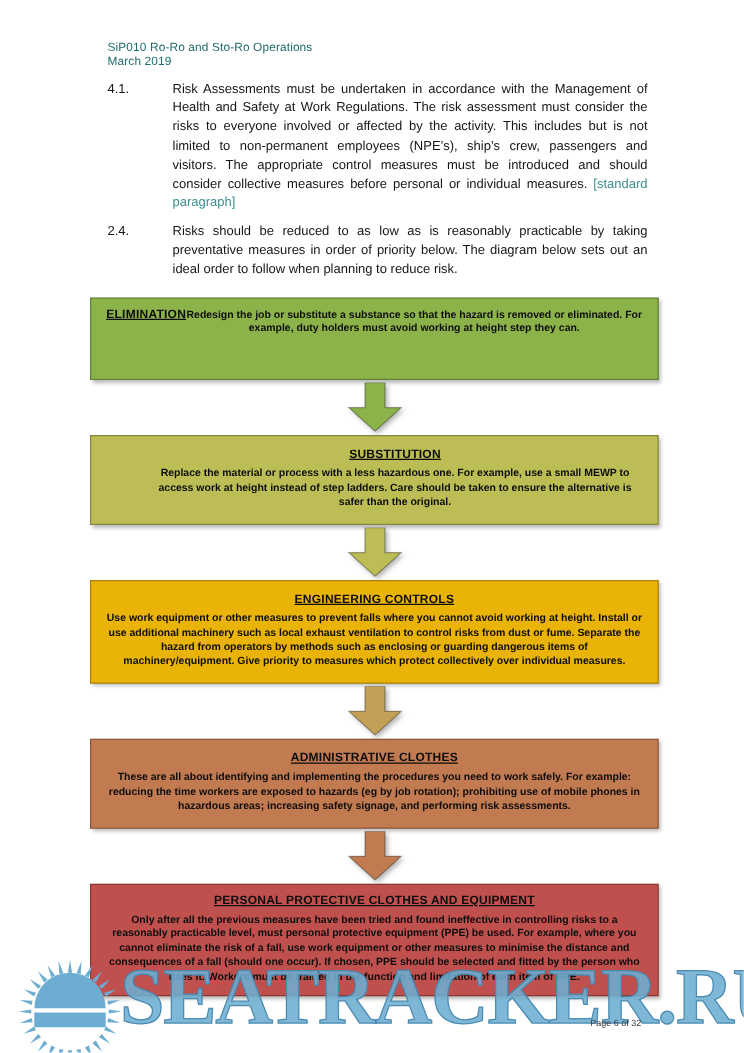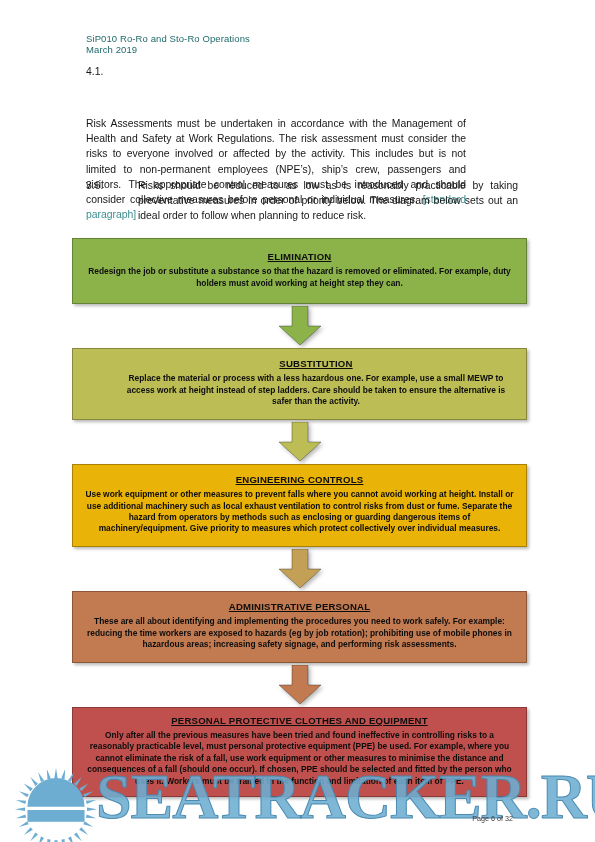--- a/index.html
+++ b/index.html
@@ -19,21 +19,21 @@
     color:#1F6A6A;font-size:9.5px;letter-spacing:.1px;flex-direction:column;
   }
   .header .doc-title{color:#1F6A6A;}
   .header .doc-date{color:#1F6A6A;text-align:right;}
 
   
   .para{position:absolute;display:flex;font-size:10.4px;line-height:15.2px;color:#161616;}
   .para .num{width:52px;flex:0 0 52px;}
   .para .body{width:380px;text-align:justify;}
   .para .body .tagged{color:#3B8E8E;}
-  #para-41{left:86px;top:64px;width:432px;flex-direction:column;}
+  #para-41{left:86px;top:64px;width:432px;}
   #para-42{left:86px;top:178px;width:432px;}
 
   
   .flow{position:absolute;left:72px;top:238px;width:455px;}
   .node{
     position:relative;
     border:1px solid rgba(0,0,0,.28);
     box-shadow:2px 2px 3px rgba(0,0,0,.28);
     padding:7px 12px 9px 12px;
     text-align:center;
@@ -87,58 +87,58 @@
     <span class="doc-title">SiP010 Ro-Ro and Sto-Ro Operations</span>
     <span class="doc-date">March 2019</span>
   </div>
 
   <div class="para" id="para-41">
     <span class="num">4.1.</span>
     <span class="body"><span>Risk Assessments must be undertaken in accordance with the Management of Health and Safety at Work Regulations.  The risk assessment must consider the risks to everyone involved or affected by the activity. This includes but is not limited to non-permanent employees (NPE’s), ship’s crew, passengers and visitors. The appropriate control measures must be introduced and should consider collective measures before personal or individual measures. </span><span class="tagged">[standard paragraph]</span></span>
   </div>
 
   <div class="para" id="para-42">
-    <span class="num">3.6.</span>
+    <span class="num">2.4.</span>
     <span class="body"><span>Risks should be reduced to as low as is reasonably practicable by taking preventative measures in order of priority below. The diagram below sets out an ideal order to follow when planning to reduce risk.</span></span>
   </div>
 
   <div class="flow">
 
-    <div class="node" id="node-0" style="background: rgb(140, 179, 74); min-height: 66px; display: flex; flex-direction: column; justify-content: center;">
+    <div class="node" id="node-0" style="background: rgb(140, 179, 74); min-height: 66px; display: flex; flex-direction: row; justify-content: center;">
       <span class="title">ELIMINATION</span>
       <span class="desc">Redesign the job or substitute a substance so that the hazard is removed or eliminated. For example, duty holders must avoid working at height step they can.</span>
     </div>
     <div class="connector">
       <svg class="arrow" id="arrow-0" viewBox="0 0 46 40">
         <polygon points="15,0 31,0 31,20 44,20 23,39 2,20 15,20" stroke="rgba(0,0,0,.3)" stroke-width="1" fill="#8CB34A"></polygon>
       </svg>
     </div>
 
     <div class="node" id="node-1" style="background: rgb(188, 189, 85); min-height: 72px; display: flex; flex-direction: column; justify-content: center; padding-left: 45px;">
       <span class="title">SUBSTITUTION</span>
-      <span class="desc">Replace the material or process with a less hazardous one. For example, use a small MEWP to access work at height instead of step ladders. Care should be taken to ensure the alternative is safer than the activity.</span>
+      <span class="desc">Replace the material or process with a less hazardous one. For example, use a small MEWP to access work at height instead of step ladders. Care should be taken to ensure the alternative is safer than the original.</span>
     </div>
     <div class="connector">
       <svg class="arrow" id="arrow-1" viewBox="0 0 46 40">
         <polygon points="15,0 31,0 31,20 44,20 23,39 2,20 15,20" stroke="rgba(0,0,0,.3)" stroke-width="1" fill="#BCBD55"></polygon>
       </svg>
     </div>
 
     <div class="node" id="node-2" style="background: #eab308; min-height: 83px; display: flex; flex-direction: column; justify-content: center;">
       <span class="title">ENGINEERING CONTROLS</span>
       <span class="desc">Use work equipment or other measures to prevent falls where you cannot avoid working at height. Install or use additional machinery such as local exhaust ventilation to control risks from dust or fume. Separate the hazard from operators by methods such as enclosing or guarding dangerous items of machinery/equipment. Give priority to measures which protect collectively over individual measures.</span>
     </div>
     <div class="connector">
       <svg class="arrow" id="arrow-2" viewBox="0 0 46 40">
         <polygon points="15,0 31,0 31,20 44,20 23,39 2,20 15,20" stroke="rgba(0,0,0,.3)" stroke-width="1" fill="#C3A055"></polygon>
       </svg>
     </div>
 
     <div class="node" id="node-3" style="background: rgb(194, 122, 81); min-height: 72px; display: flex; flex-direction: column; justify-content: center;">
-      <span class="title">ADMINISTRATIVE PERSONAL</span>
+      <span class="title">ADMINISTRATIVE CLOTHES</span>
       <span class="desc">These are all about identifying and implementing the procedures you need to work safely. For example: reducing the time workers are exposed to hazards (eg by job rotation); prohibiting use of mobile phones in hazardous areas; increasing safety signage, and performing risk assessments.</span>
     </div>
     <div class="connector">
       <svg class="arrow" id="arrow-3" viewBox="0 0 46 40">
         <polygon points="15,0 31,0 31,20 44,20 23,39 2,20 15,20" stroke="rgba(0,0,0,.3)" stroke-width="1" fill="#C27A51"></polygon>
       </svg>
     </div>
 
     <div class="node" id="node-4" style="background: rgb(192, 80, 77); min-height: 83px; display: flex; flex-direction: column; justify-content: flex-start;">
       <span class="title">PERSONAL PROTECTIVE CLOTHES AND EQUIPMENT</span>

